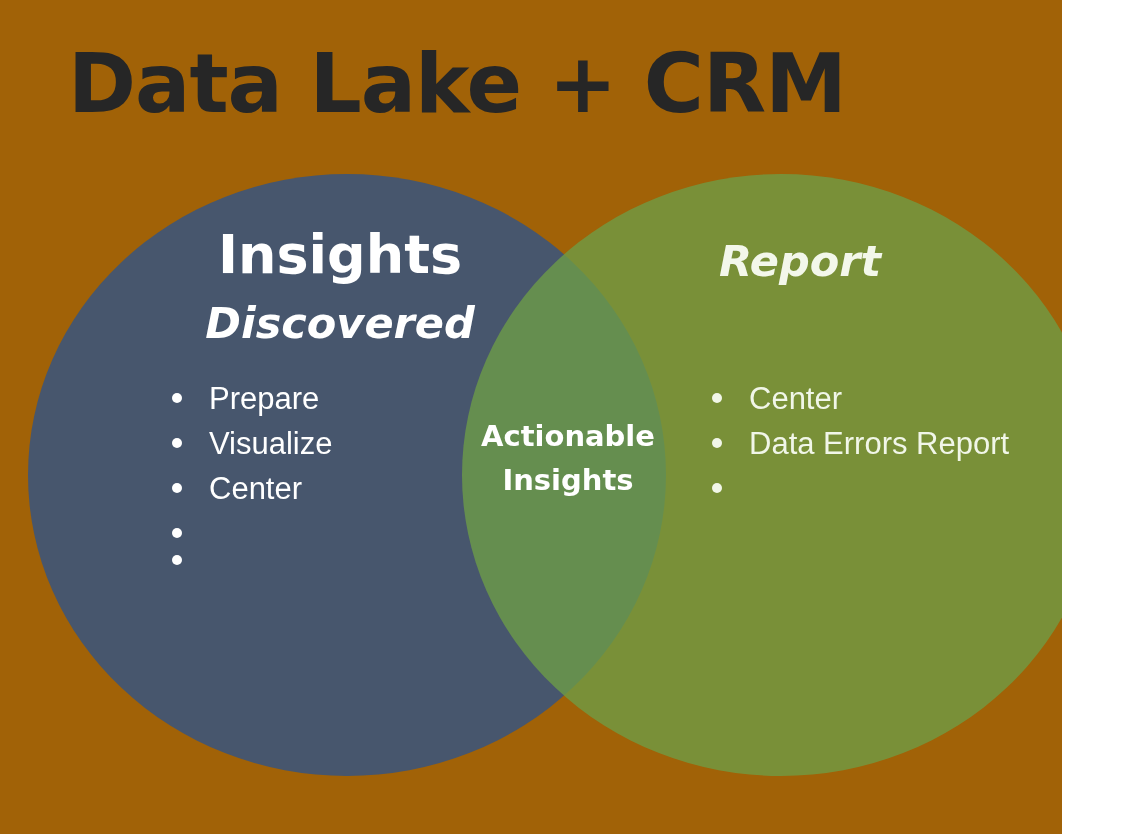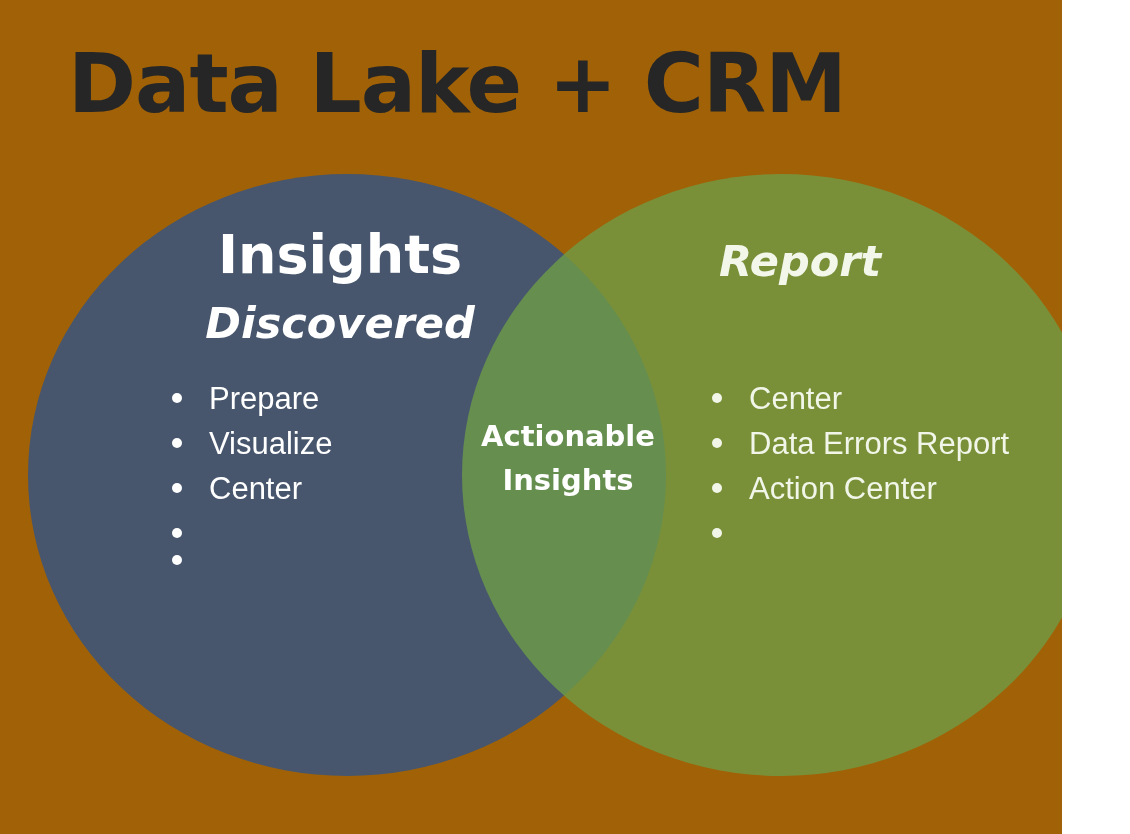--- a/index.html
+++ b/index.html
@@ -152,23 +152,19 @@
     <li>
       <span class="bullet-dot"></span>
       <span class="bullet-label">Center</span>
     </li>
     <li>
       <span class="bullet-dot"></span>
       <span class="bullet-label">Data Errors Report</span>
     </li>
     <li>
       <span class="bullet-dot"></span>
-      <span class="bullet-label">Action Center</span>
-    </li>
-    <li>
-      <span class="bullet-dot"></span>
     </li>
   </ul>
 
   <div class="overlap-label">Actionable
 Insights</div>
 
 </div>
 
 </body></html>

